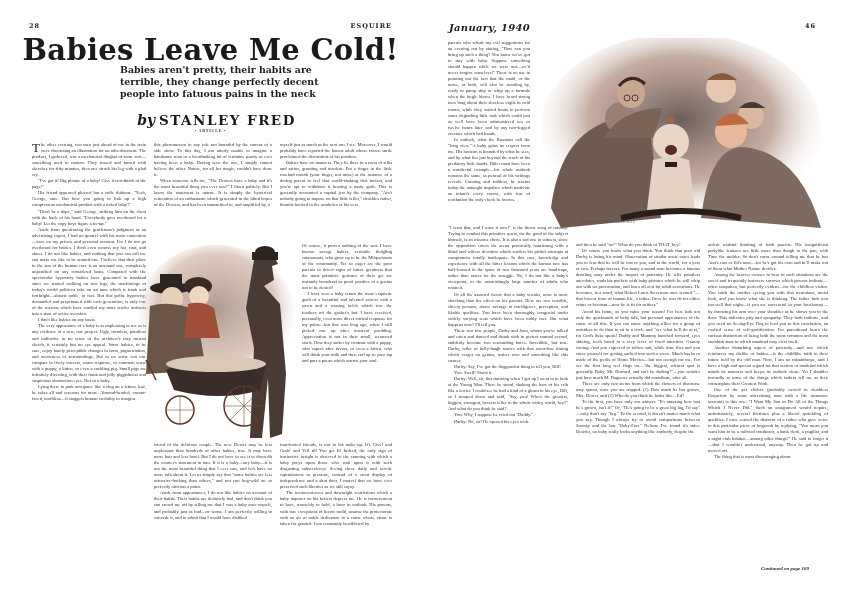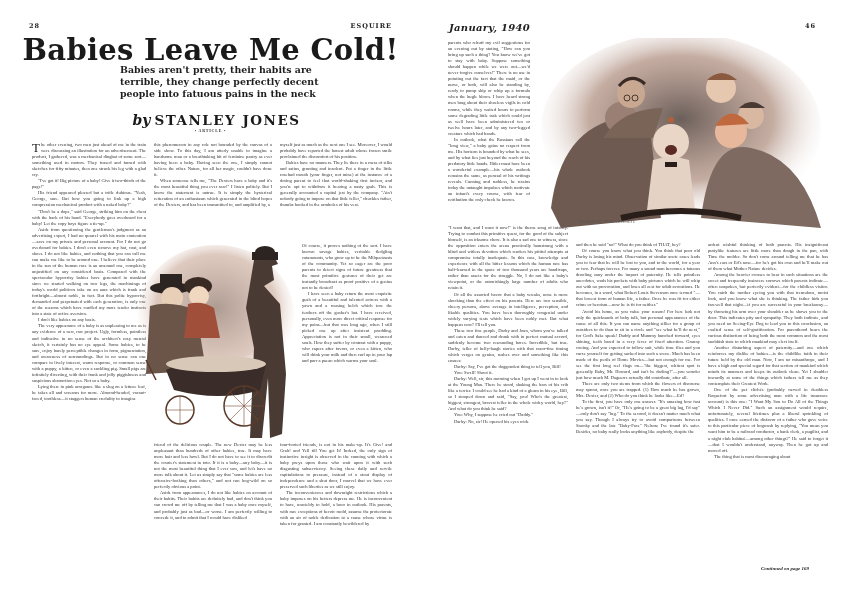--- a/index.html
+++ b/index.html
@@ -24,21 +24,21 @@
 </head>
 <body>
 
 <div class="page page-left">
   <div class="folio" style="left:29px;">28</div>
   <div class="folio" style="right:29px;text-align:center;">ESQUIRE</div>
 
   <div class="title">Babies Leave Me Cold!</div>
   <div class="deck">Babies aren't pretty, their habits are terrible, they change perfectly decent people into fatuous pains in the neck</div>
   <div class="byline">
-    <span class="by">by</span><span>STANLEY JONES</span>
+    <span class="by">by</span><span>STANLEY FRED</span>
   </div>
   <div class="kicker">• ARTICLE •</div>
 
   <div class="col" style="left:32px;top:142px;width:114px;height:438px;">
     <p class="first"><span class="dropcap">T</span><span>he other evening, two men just ahead of me in the train were discussing an illustration for an advertisement. The product, I gathered, was a mechanical dingbat of some sort—something used in motors. They fussed and fumed with sketches for fifty minutes, then one struck his leg with a glad cry.</span></p>
     <p>"I've got it! Big picture of a baby! Give it two-thirds of the page!"</p>
     <p>His friend appeared pleased but a trifle dubious. "Yeah, George, sure. But how you going to link up a high compression mechanical product with a naked baby?"</p>
     <p>"Don't be a dope," said George, striking him on the chest with the back of his hand. "Everybody goes overboard for a baby! Let the copy boys figure a tie-up."</p>
     <p>Aside from questioning the gentleman's judgment as an advertising expert, I had no quarrel with his main contention—save on my private and personal account. For I do not go overboard for babies. I don't even remove my hat, coat, and shoes. I do not like babies, and nothing that you can call me can make me like to be around one. I believe that their place in the sun of the human race is an unsound one, completely unjustified on any considered basis. Compared with the spectacular hypocrisy babies have generated in mankind since we started walking on two legs, the machinings of today's world politicos take on an aura which is frank and forthright—almost noble, in fact. But this polite hypocrisy, demanded and perpetuated with each generation, is only one of the reasons which have curdled my more tender instincts into a state of active aversion.</p>
     <p>I don't like babies on any basis.</p>

